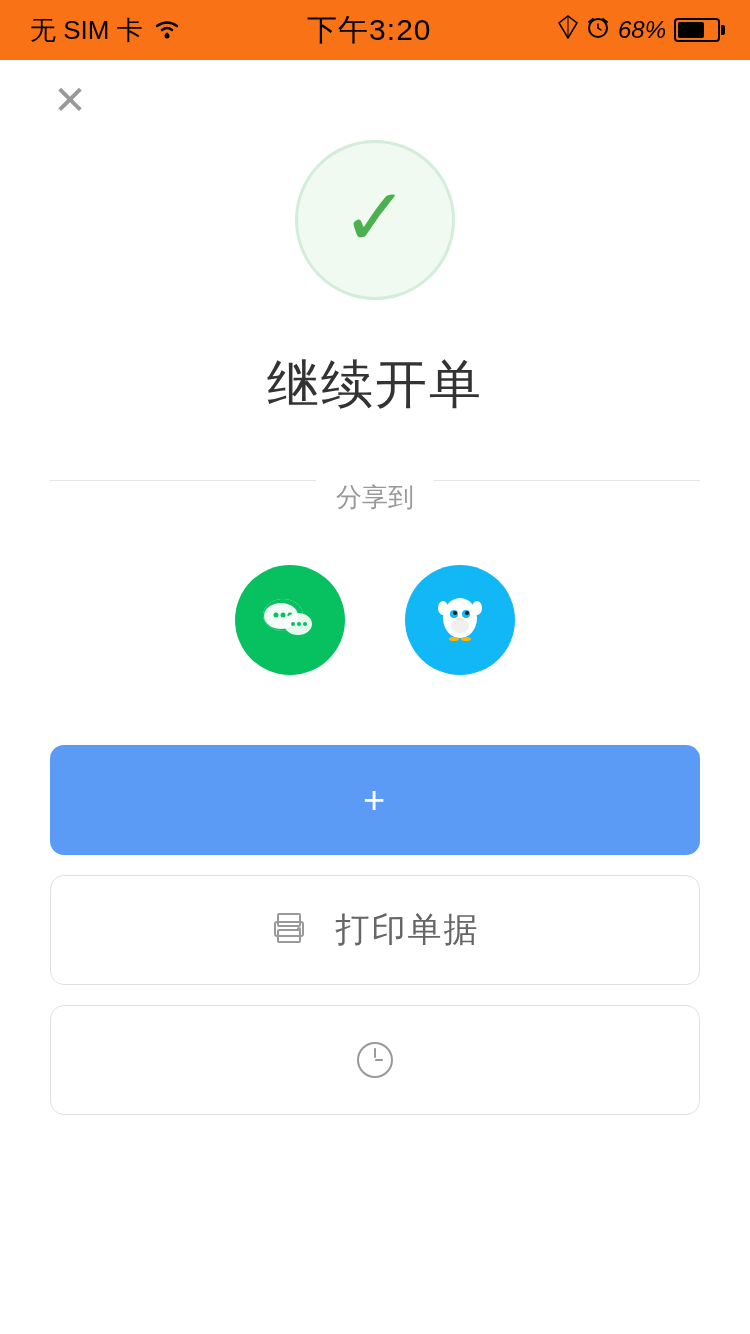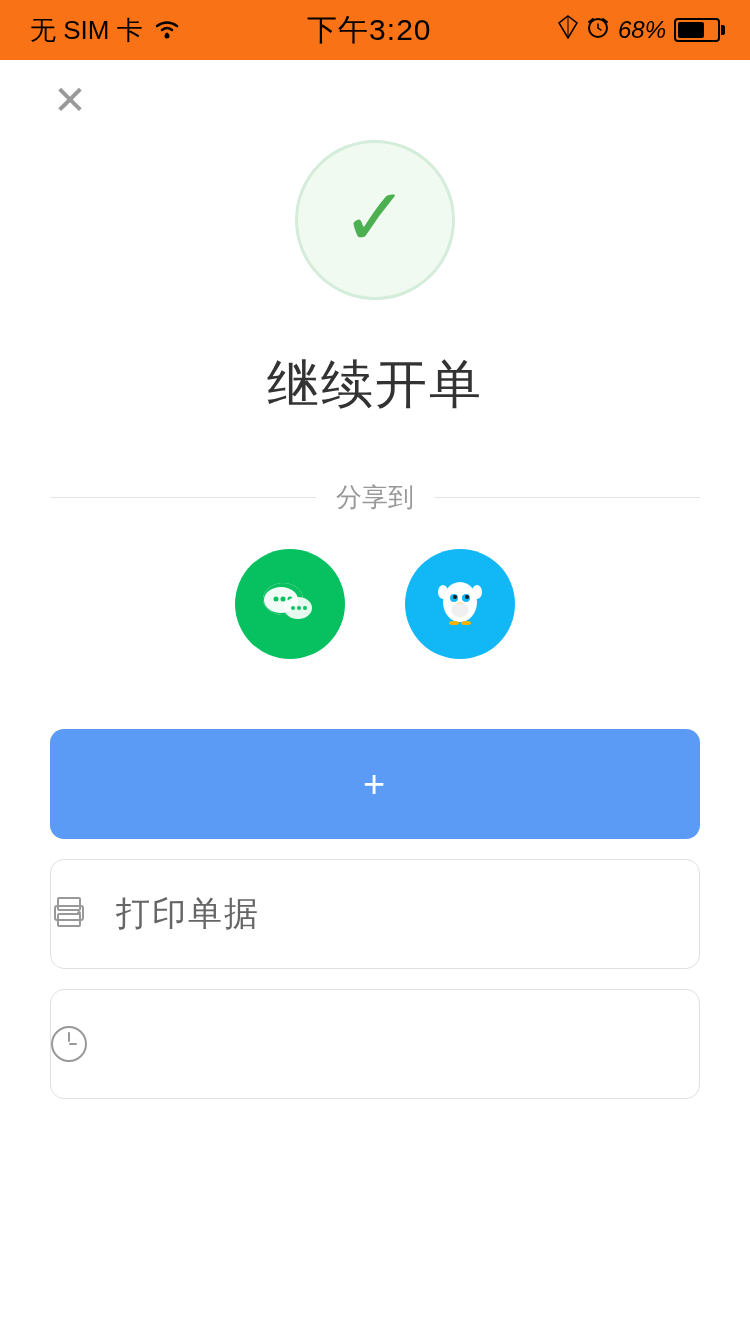--- a/index.html
+++ b/index.html
@@ -147,23 +147,23 @@
     }
 
     
     .share-section {
       width: 100%;
       margin-bottom: 50px;
     }
 
     .share-divider {
       display: flex;
-      align-items: center;
+      align-items: flex-start;
       gap: 20px;
-      margin-bottom: 34px;
+      margin-bottom: 50px;
     }
 
     .share-divider::before,
     .share-divider::after {
       content: '';
       flex: 1;
       height: 1px;
       background: #e5e5e5;
     }
 
@@ -236,20 +236,21 @@
     .btn-secondary {
       width: 100%;
       height: 110px;
       background: #fff;
       border: 1px solid #e0e0e0;
       border-radius: 14px;
       font-size: 34px;
       color: #666;
       display: flex;
       align-items: center;
+      justify-content: center;
       gap: 29px;
       cursor: pointer;
       letter-spacing: 2px;
     }
 
     .btn-icon {
       font-size: 32px;
       line-height: 1;
     }
 

